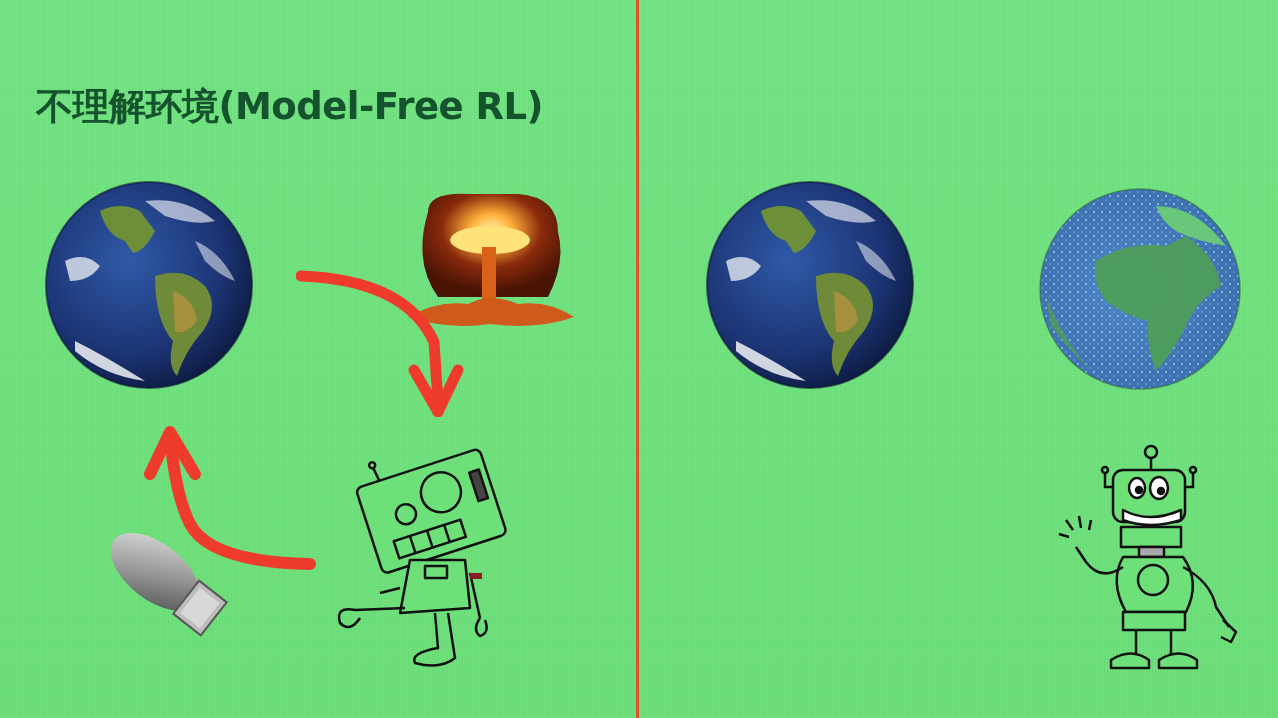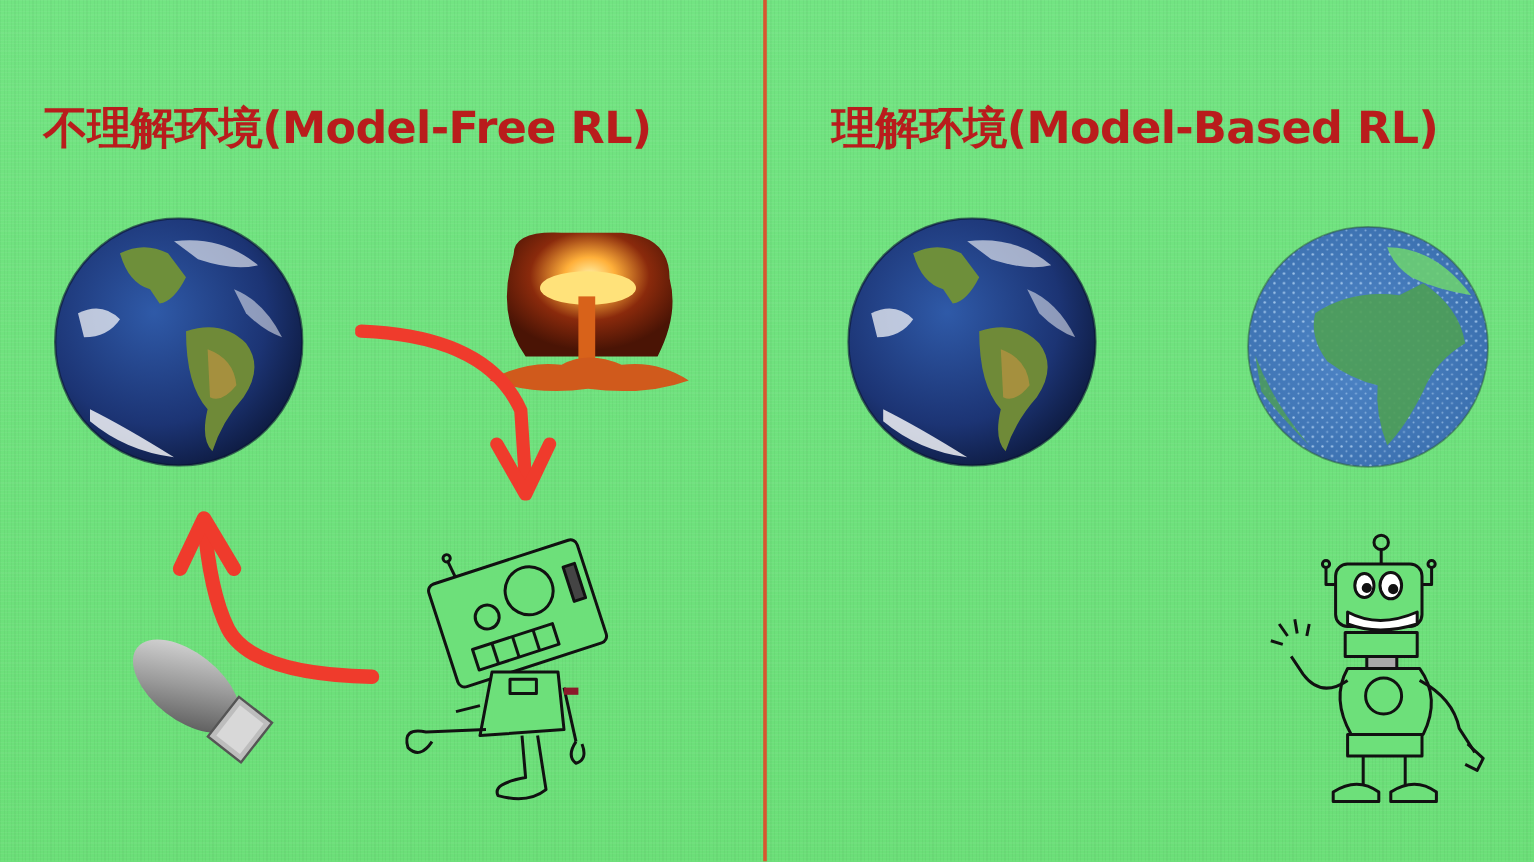--- a/index.html
+++ b/index.html
@@ -16,21 +16,21 @@
       linear-gradient(180deg,#72e482 0%, #6bdf78 100%);
   }
   .panel { position:absolute; top:0; height:718px; }
   .panel.left { left:0; width:637px; }
   .panel.right { left:641px; width:637px; }
   .divider {
     position:absolute; left:636px; top:0; width:3px; height:718px;
     background:#d9552f;
   }
   .title {
-    position:absolute; top:82px; color:#b91c1c;
+    position:absolute; top:82px; color:#14532d;
     font-family:"DejaVu Sans", sans-serif; font-weight:bold;
     font-size:37px; letter-spacing:-0.5px; white-space:nowrap;
     text-shadow:0 0 2px rgba(0,0,0,0.05);
   }
   .left .title { left:36px; }
   .right .title { left:52px; }
   .obj { position:absolute; }
   svg { display:block; }
 </style>
 </head>
@@ -132,21 +132,20 @@
       <path d="M105 165 L108 200 Q80 205 85 215 Q110 222 125 210 L118 165"></path>
       <path d="M150 170 Q142 182 150 188 Q160 185 155 172"></path>
       <rect x="140" y="125" width="12" height="6" fill="#8b1a2a" stroke="none"></rect>
     </svg>
   </div>
 </div>
 
 <div class="divider"></div>
 
 <div class="panel right">
-  <div class="title">理解环境(Model-Based RL)</div>
 
   <div class="obj" style="left:65px;top:181px;">
     <svg width="208" height="208" viewBox="0 0 208 208">
       <defs>
         <radialGradient id="eg2" cx="40%" cy="38%" r="65%">
           <stop offset="0" stop-color="#2f5aa8"></stop>
           <stop offset="0.7" stop-color="#1c3474"></stop>
           <stop offset="1" stop-color="#0f1d45"></stop>
         </radialGradient>
       </defs>

